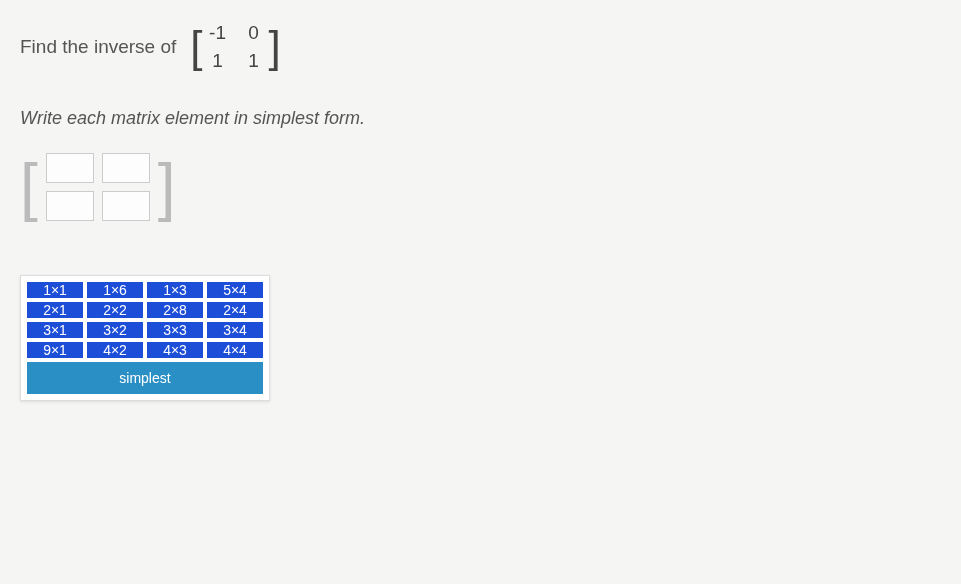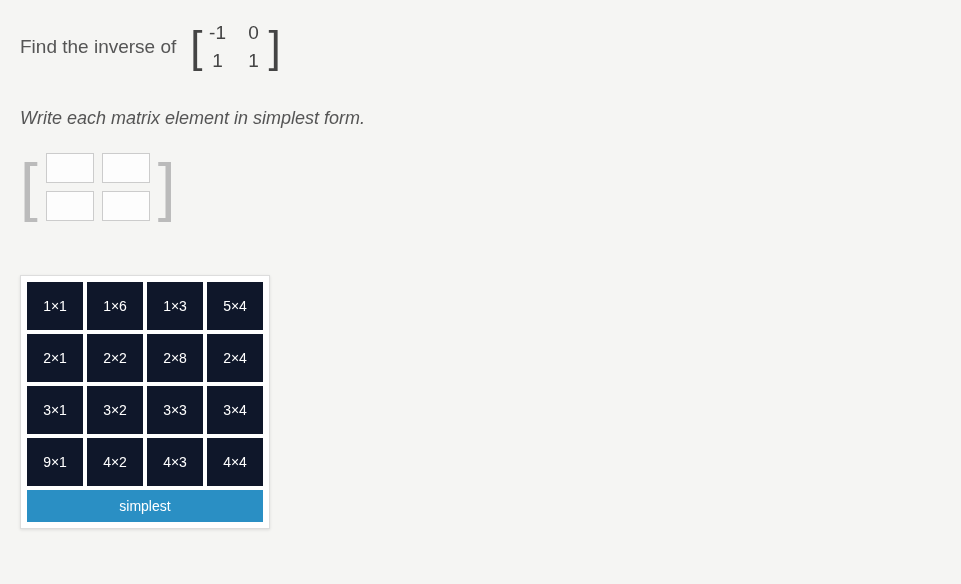--- a/index.html
+++ b/index.html
@@ -80,25 +80,25 @@
       border: 1px solid #ddd;
       padding: 6px;
       box-shadow: 0 1px 3px rgba(0,0,0,0.1);
     }
     .size-grid {
       display: grid;
       grid-template-columns: repeat(4, auto);
       gap: 4px;
     }
     .size-btn {
-      background: #0f172a;
+      background: #1d4ed8;
       color: #fff;
       border: none;
       font-size: 14px;
-      padding: 16px 10px;
+      padding: 0 10px;
       min-width: 56px;
       cursor: pointer;
       text-align: center;
       font-family: inherit;
     }
     .undefined-btn {
       grid-column: 1 / -1;
       background: #2a8fc4;
       color: #fff;
       border: none;

